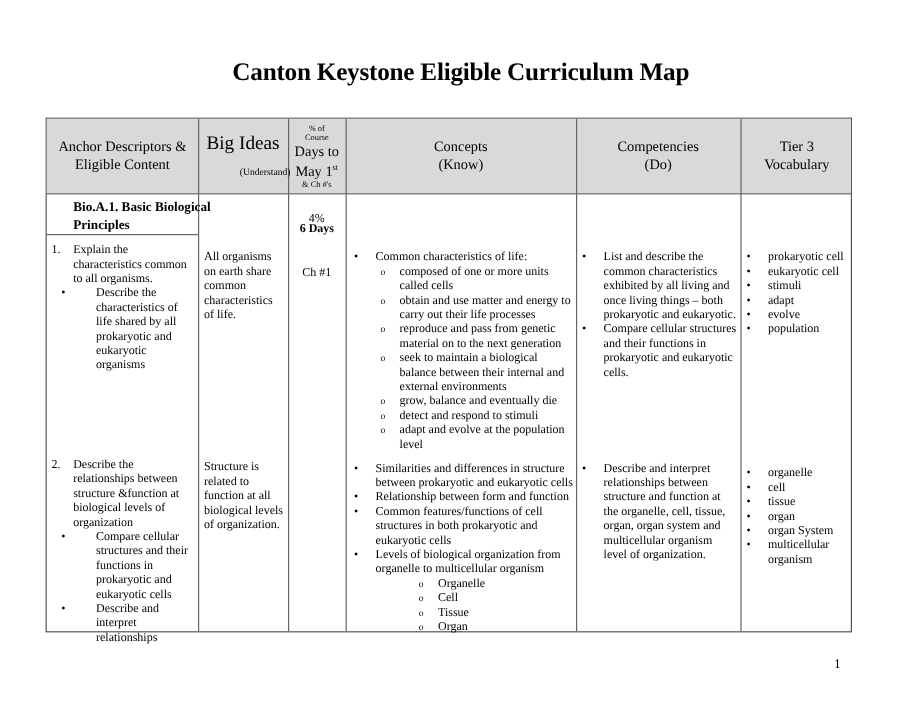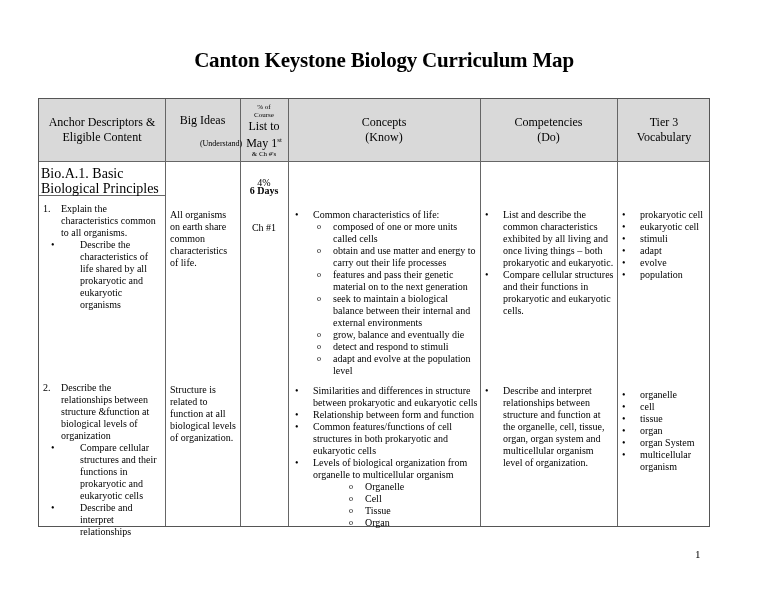--- a/index.html
+++ b/index.html
@@ -18,42 +18,42 @@
   }
   .vline { position: absolute; top: 0; bottom: 0; width: 1px; background: #666; }
   .hline { position: absolute; left: 0; right: 0; height: 1px; background: #666; }
   .hdr-bg { position: absolute; left: 0; top: 0; right: 0; height: 62px; background: #d9d9d9; }
   .hdr {
     position: absolute; top: 0; height: 62px;
     display: flex; flex-direction: column; align-items: center; justify-content: center;
     text-align: center; font-weight: normal; box-sizing: border-box;
   }
   .hdr .h-main { font-size: 12px; line-height: 15px; }
-  .hdr .h-big { font-size: 12px; line-height: 18px; }
+  .hdr .h-big { font-size: 16px; line-height: 18px; }
   .hdr .h-sub { font-size: 8px; line-height: 10px; padding-left: 37px; }
   .hdr .h-tiny { font-size: 7px; line-height: 8px; }
   .hdr .h-mid { font-size: 12px; line-height: 14px; }
   .cell { position: absolute; font-size: 10px; line-height: 12px; }
-  .strand-title { font-size: 14px; font-weight: normal; line-height: 15px; }
+  .strand-title { font-size: 11px; font-weight: bold; line-height: 15px; margin-left: 20px; }
   ul, ol { margin: 0; padding: 0; }
   li { list-style: none; position: relative; }
   .b-list > li { padding-left: 20px; }
   .b-list > li::before { content: "\2022"; position: absolute; left: 2px; top: 0; }
   .o-list > li { padding-left: 20px; }
   .o-list > li::before { content: "o"; position: absolute; left: 4px; top: 0; font-size: 8px; }
   .num-item { padding-left: 18px; position: relative; }
   .num-item .num { position: absolute; left: 0; top: 0; }
   .sub-b { padding-left: 37px; position: relative; }
   .sub-b::before { content: "\2022"; position: absolute; left: 8px; top: 0; }
   .page-num { position: absolute; left: 695px; top: 548px; font-size: 11px; }
 </style>
 </head>
 <body>
 
-<div class="title">Canton Keystone Biology Curriculum Map</div>
+<div class="title">Canton Keystone Eligible Curriculum Map</div>
 
 <div class="grid">
   <div class="hdr-bg"></div>
 
   <div class="vline" style="left:126px"></div>
   <div class="vline" style="left:201px"></div>
   <div class="vline" style="left:249px"></div>
   <div class="vline" style="left:441px"></div>
   <div class="vline" style="left:578px"></div>
 
@@ -64,21 +64,21 @@
   <div class="hdr" style="left:0; width:126px; padding:0 6px">
     <div class="h-main">Anchor Descriptors &amp; Eligible Content</div>
   </div>
   <div class="hdr" style="left:126px; width:75px">
     <div class="h-big">Big Ideas</div>
     <div class="h-sub" style="margin-top:10px">(Understand)</div>
   </div>
   <div class="hdr" style="left:201px; width:48px">
     <div class="h-tiny">% of</div>
     <div class="h-tiny">Course</div>
-    <div class="h-mid">List to</div>
+    <div class="h-mid">Days to</div>
     <div class="h-mid"><span>May 1</span><sup style="font-size:7px">st</sup></div>
     <div class="h-tiny">&amp; Ch #'s</div>
   </div>
   <div class="hdr" style="left:249px; width:192px">
     <div class="h-main">Concepts</div>
     <div class="h-main">(Know)</div>
   </div>
   <div class="hdr" style="left:441px; width:137px">
     <div class="h-main">Competencies</div>
     <div class="h-main">(Do)</div>
@@ -102,21 +102,21 @@
   <div class="cell" style="left:201px; top:86px; width:48px; text-align:center; font-weight:bold">6 Days</div>
   <div class="cell" style="left:201px; top:123px; width:48px; text-align:center">Ch #1</div>
 
   <div class="cell" style="left:254px; top:110px; width:184px">
     <ul class="b-list">
       <li>
         <span>Common characteristics of life:</span>
         <ul class="o-list" style="margin-left:0px">
           <li>composed of one or more units called cells</li>
           <li>obtain and use matter and energy to carry out their life processes</li>
-          <li>features and pass their genetic material on to the next generation</li>
+          <li>reproduce and pass from genetic material on to the next generation</li>
           <li>seek to maintain a biological balance between their internal and external environments</li>
           <li>grow, balance and eventually die</li>
           <li>detect and respond to stimuli</li>
           <li>adapt and evolve at the population level</li>
         </ul>
       </li>
     </ul>
   </div>
 
   <div class="cell" style="left:444px; top:110px; width:132px">

